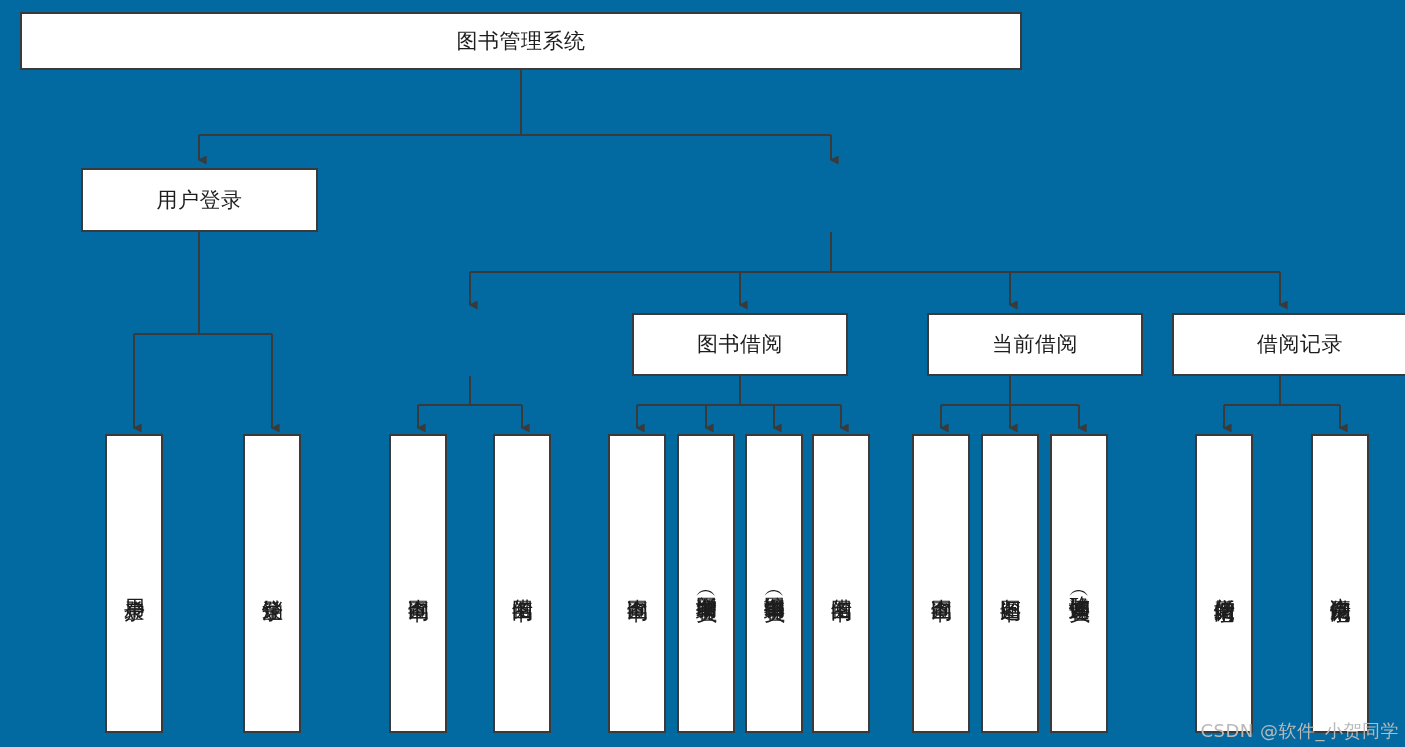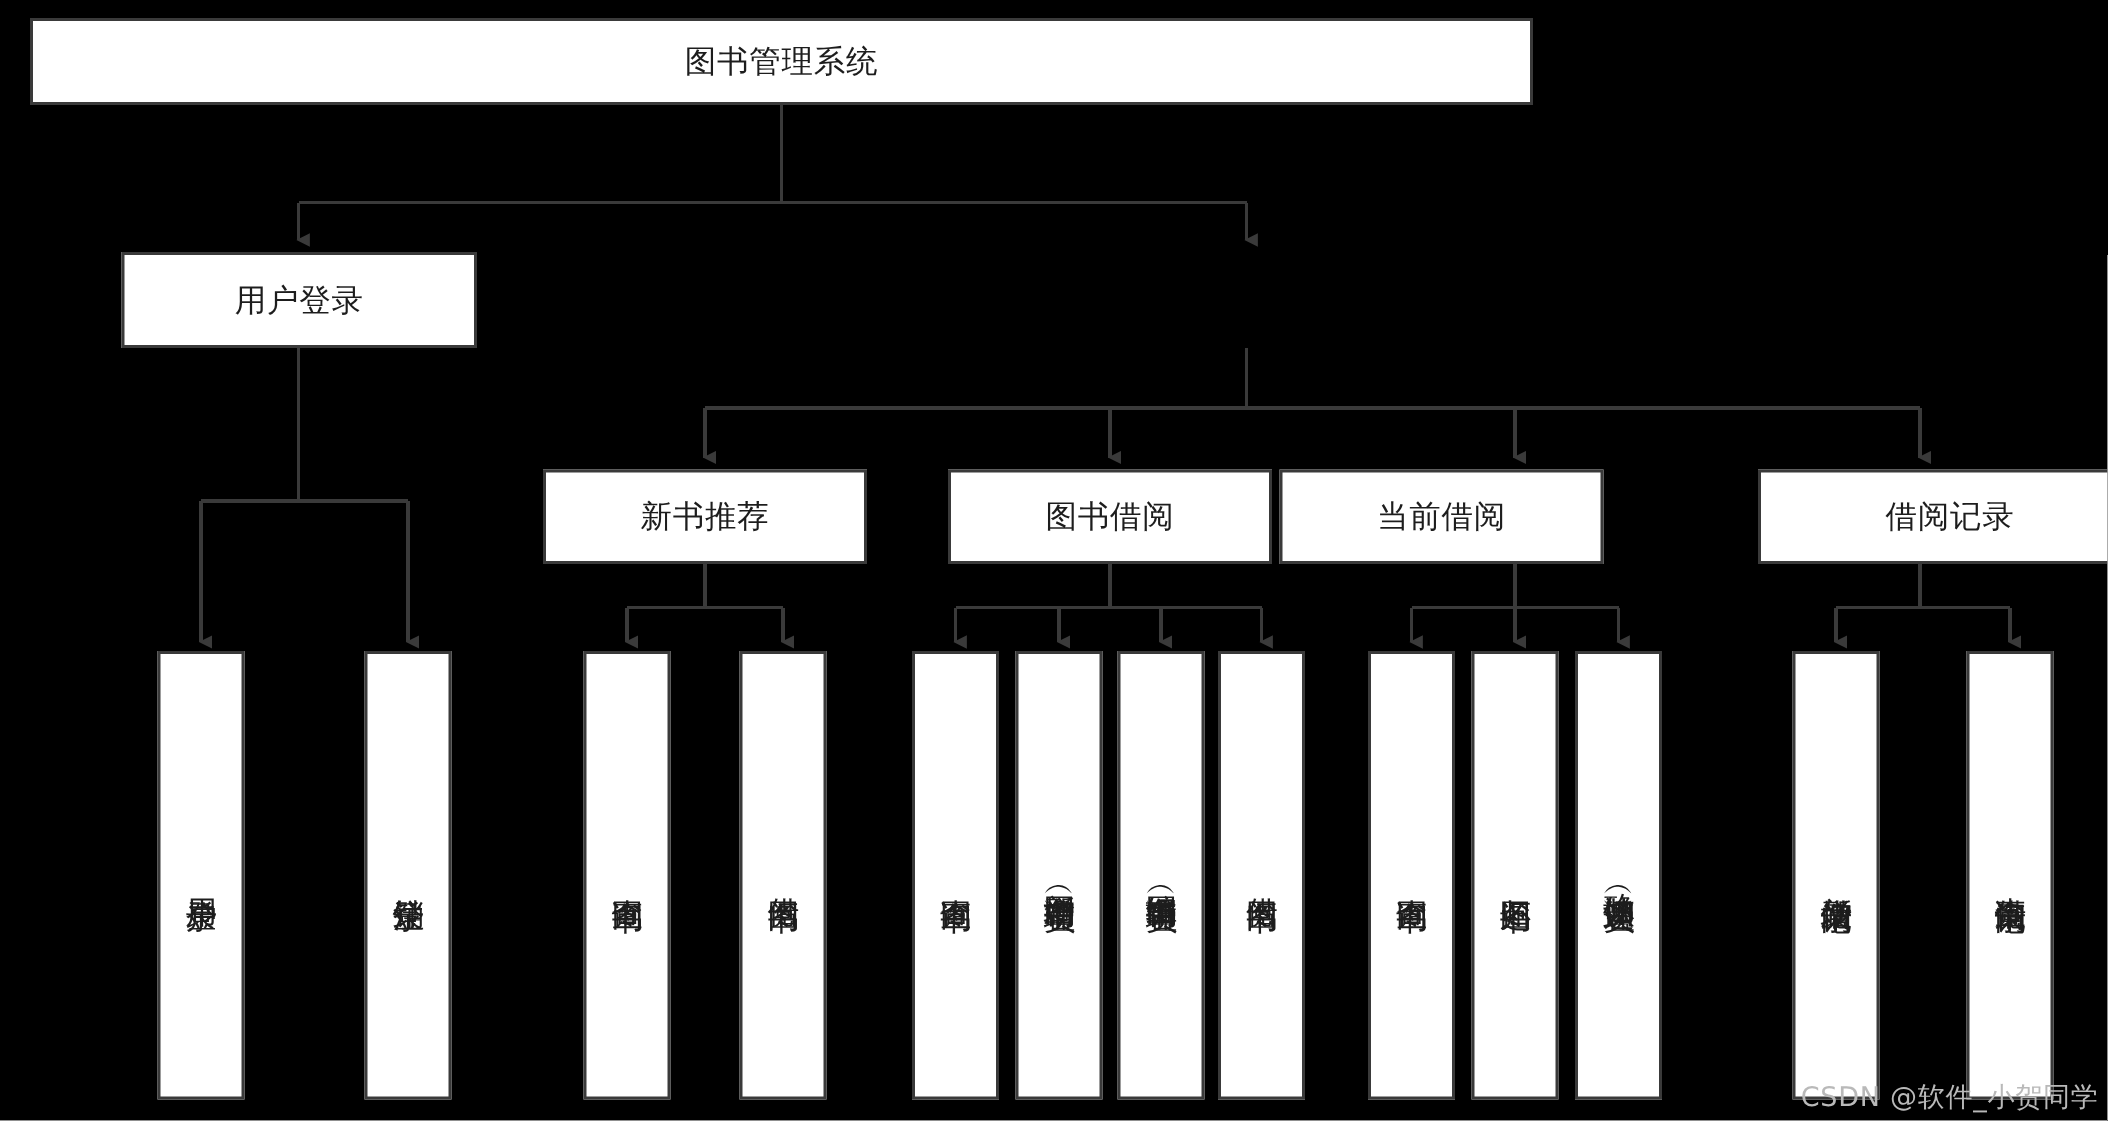--- a/index.html
+++ b/index.html
@@ -8,21 +8,21 @@
     padding: 0;
     background: #ffffff;
   }
   body {
     font-family: "DejaVu Sans", "Liberation Sans", sans-serif;
   }
   #canvas {
     position: relative;
     width: 1405px;
     height: 747px;
-    background: #000000;
+    background: #0369a1;
     overflow: hidden;
   }
   svg#wires {
     position: absolute;
     left: 0;
     top: 0;
     width: 1405px;
     height: 747px;
     pointer-events: none;
   }
@@ -123,27 +123,24 @@
   </svg>
 
   <div class="node h" style="left:20px; top:12px; width:1002px; height:58px;">
     <span>图书管理系统</span>
   </div>
 
   <div class="node h" style="left:81px; top:168px; width:237px; height:64px;">
     <span>用户登录</span>
   </div>
 
-  <div class="node h" style="left:362px; top:313px; width:216px; height:63px;">
-    <span>新书推荐</span>
-  </div>
   <div class="node h" style="left:632px; top:313px; width:216px; height:63px;">
     <span>图书借阅</span>
   </div>
-  <div class="node h" style="left:853px; top:313px; width:216px; height:63px;">
+  <div class="node h" style="left:927px; top:313px; width:216px; height:63px;">
     <span>当前借阅</span>
   </div>
   <div class="node h" style="left:1172px; top:313px; width:256px; height:63px;">
     <span>借阅记录</span>
   </div>
 
   <div class="node v" style="left:105px; top:434px; width:58px; height:299px;">
     <span class="vtext">用户登录</span>
   </div>
   <div class="node v" style="left:243px; top:434px; width:58px; height:299px;">

